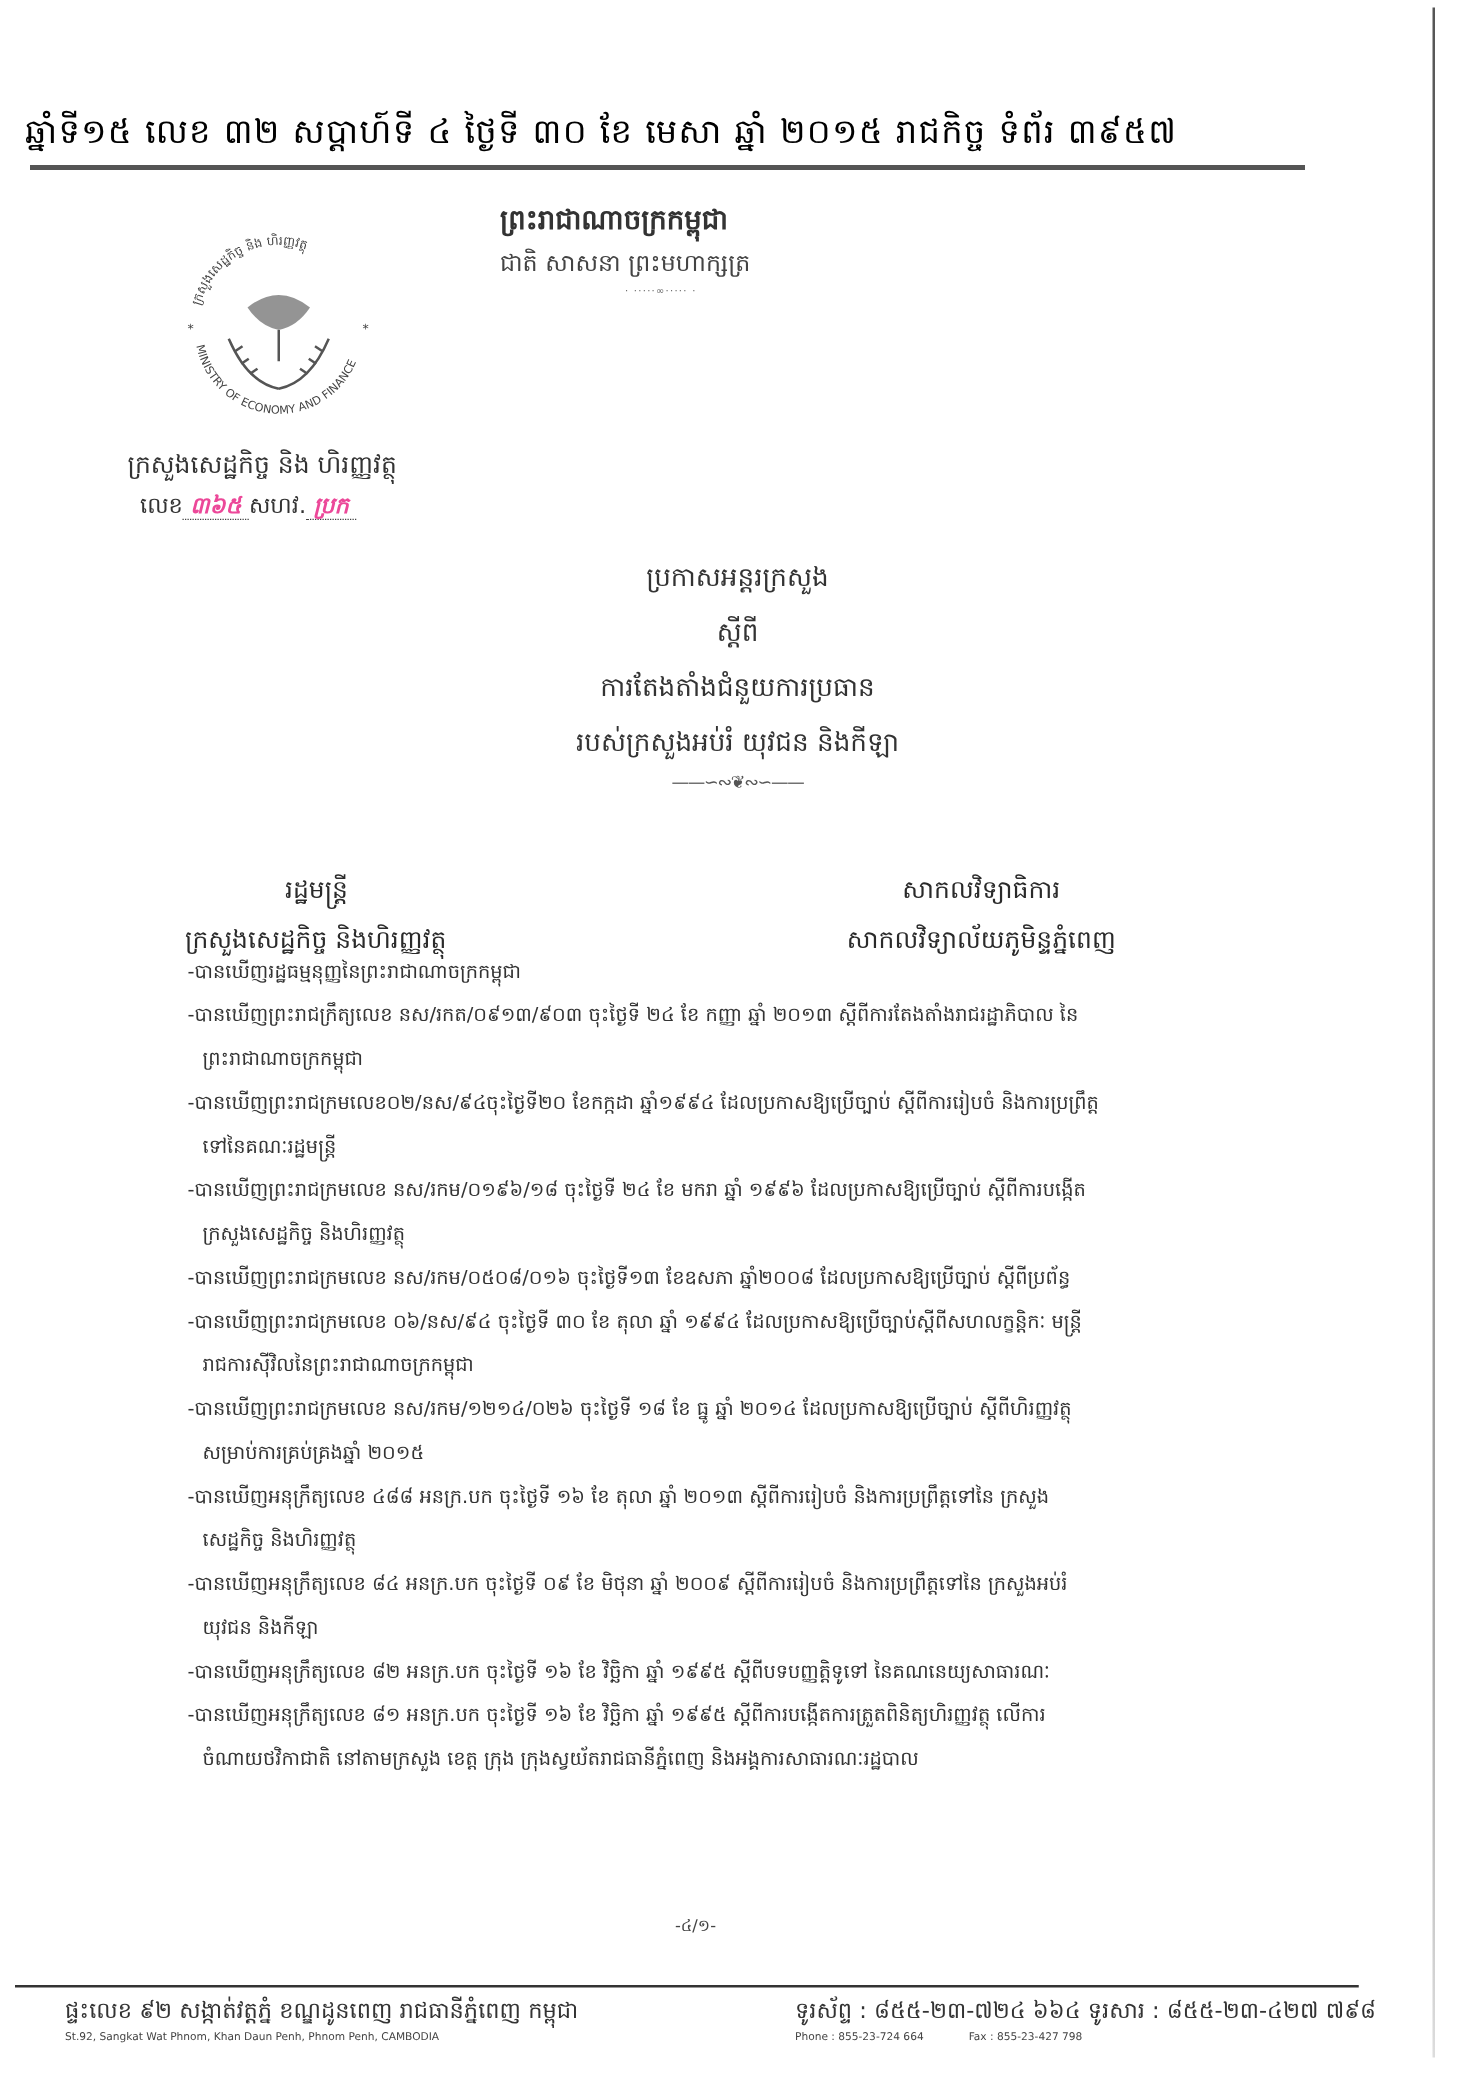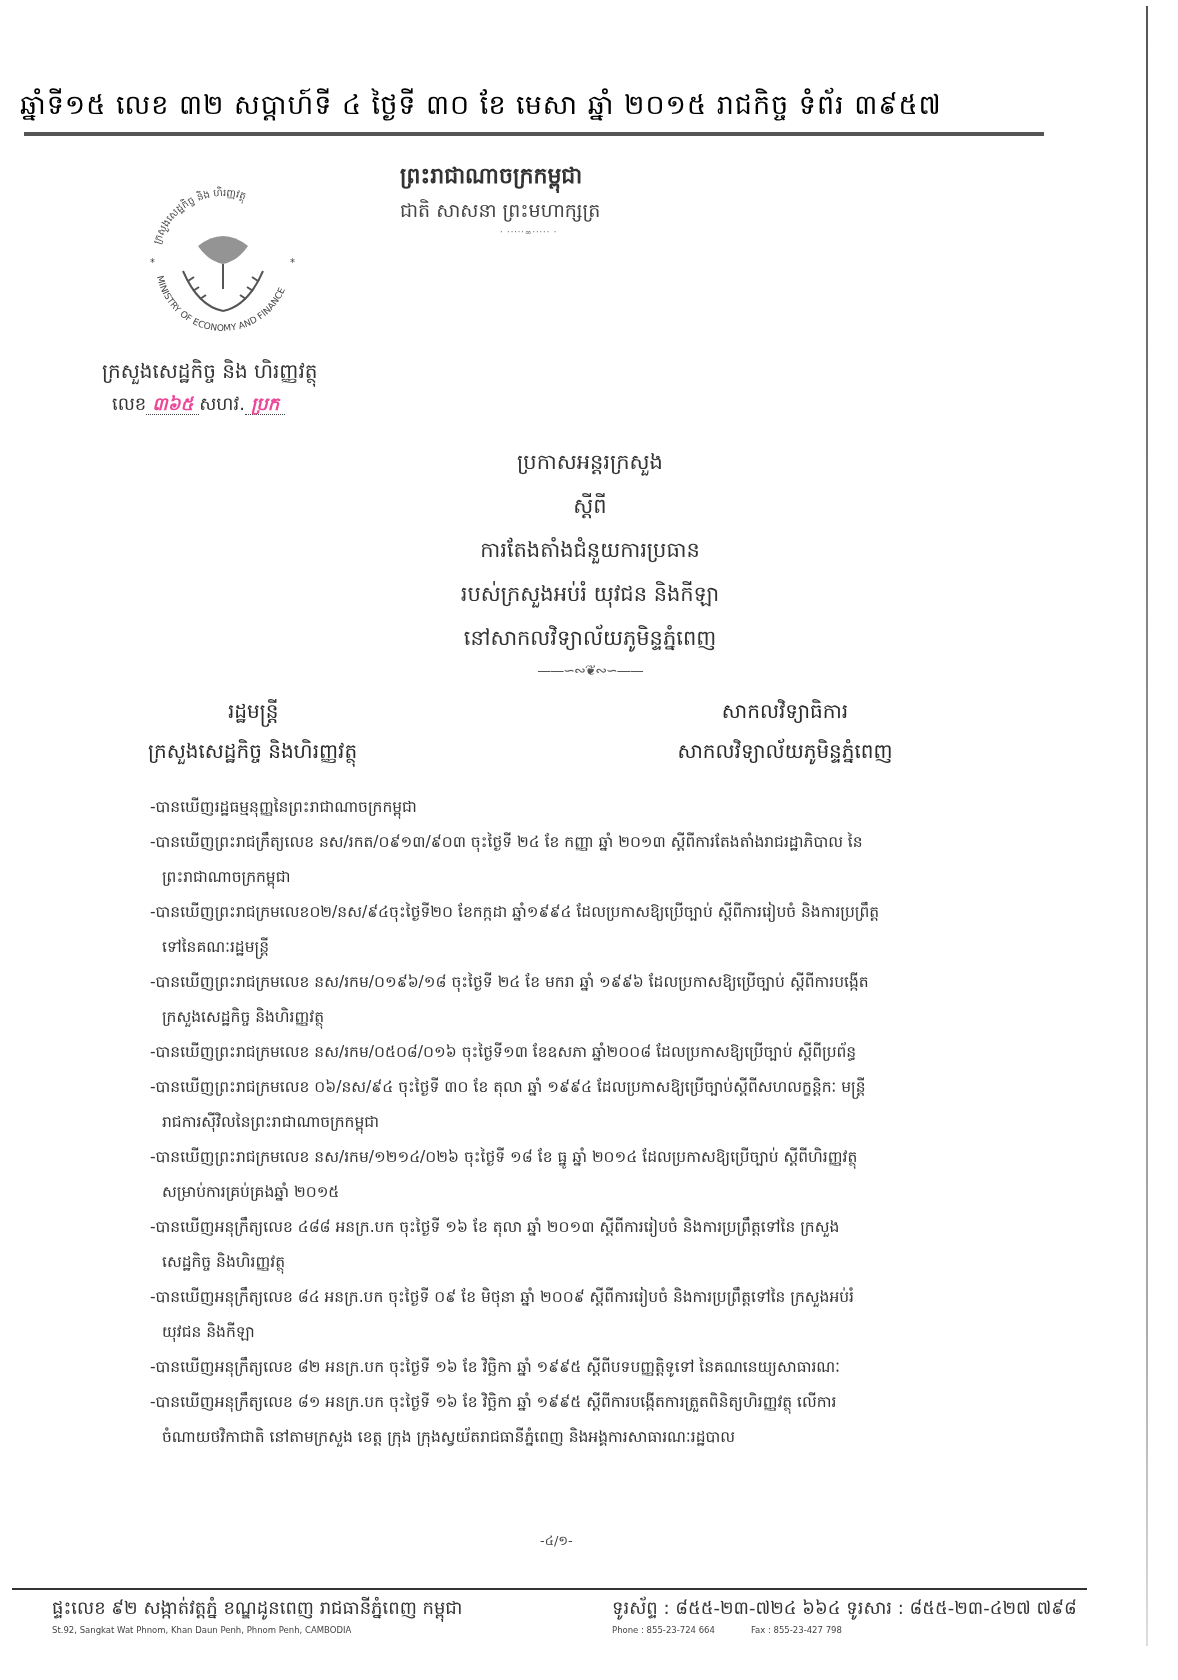--- a/index.html
+++ b/index.html
@@ -22,29 +22,29 @@
   .refno { position:absolute; left:112px; top:392px; font-size:18px; color:#333; }
   .refno .hand { font-style:italic; color:#ec4899; border-bottom:1px dotted #444; padding:0 6px;font-weight:bold; }
   .title-block { position:absolute; top:440px; left:380px; width:420px; text-align:center; color:#333; }
   .title-block div { font-size:21px; line-height:44px; }
   .title-block .orn { font-size:14px; line-height:20px; color:#555; letter-spacing:-1px; }
   .sig-left { position:absolute; left:148px; top:698px; width:300px; }
   .sig-right { position:absolute; left:620px; top:698px; width:330px; text-align:center; }
   .sig-left .t1 { font-size:20px; margin-left:80px; }
   .sig-left .t2, .sig-right .t2 { font-size:20px; margin-top:10px; }
   .sig-right .t1 { font-size:20px; }
-  .body-list { position:absolute; left:150px; top:790px; width:890px; font-size:15.5px; color:#333; }
+  .body-list { position:absolute; left:150px; top:760px; width:890px; font-size:15.5px; color:#333; }
   .item { line-height:35px; }
   .item .cont { padding-left:12px; display:block; }
   .page-num { position:absolute; top:1532px; left:540px; font-size:13px; color:#444; }
   .footer-rule { position:absolute; top:1588px; left:12px; width:1075px; height:2px; background:#333; }
   .footer-left { position:absolute; left:52px; top:1596px; }
   .footer-left .kh, .footer-right .kh { font-size:18px; color:#333; }
   .footer-left .en, .footer-right .en { font-size:8.5px; color:#444; margin-top:2px; }
-  .footer-right { position:absolute; left:612px; top:1596px; }
+  .footer-right { position:absolute; left:636px; top:1596px; }
   .footer-right .en span { margin-right:36px;text-align:right; }
 </style>
 </head>
 <body>
 
 <div class="edge-line"></div>
 
 <div class="header-line">ឆ្នាំទី១៥ លេខ ៣២ សប្ដាហ៍ទី ៤ ថ្ងៃទី ៣០ ខែ មេសា ឆ្នាំ ២០១៥   រាជកិច្ច ទំព័រ ៣៩៥៧</div>
 <div class="header-rule"></div>
 
@@ -74,21 +74,20 @@
 <div class="ministry">ក្រសួងសេដ្ឋកិច្ច  និង  ហិរញ្ញវត្ថុ</div>
 <div class="refno">
   <span>លេខ</span><span class="hand">៣៦៥</span><span>សហវ.</span><span class="hand">ប្រក</span>
 </div>
 
 <div class="title-block">
   <div>ប្រកាសអន្តរក្រសួង</div>
   <div>ស្តីពី</div>
   <div>ការតែងតាំងជំនួយការប្រធាន</div>
   <div>របស់ក្រសួងអប់រំ  យុវជន  និងកីឡា</div>
-  <div>នៅសាកលវិទ្យាល័យភូមិន្ទភ្នំពេញ</div>
   <div class="orn">——∽∾❦∾∽——</div>
 </div>
 
 <div class="sig-left">
   <div class="t1">រដ្ឋមន្ត្រី</div>
   <div class="t2">ក្រសួងសេដ្ឋកិច្ច  និងហិរញ្ញវត្ថុ</div>
 </div>
 <div class="sig-right">
   <div class="t1">សាកលវិទ្យាធិការ</div>
   <div class="t2">សាកលវិទ្យាល័យភូមិន្ទភ្នំពេញ</div>

